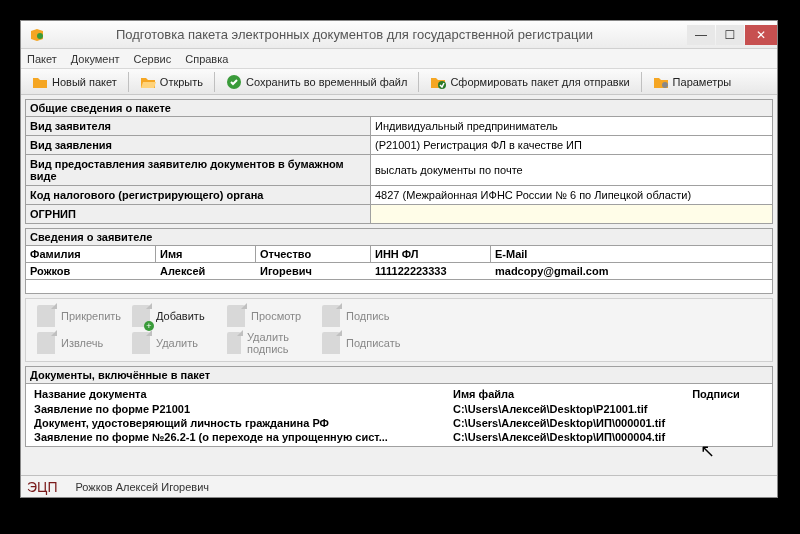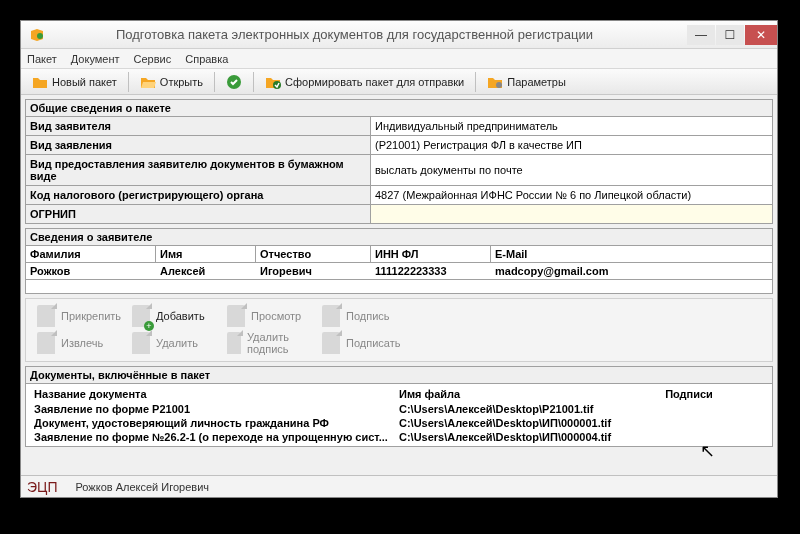--- a/index.html
+++ b/index.html
@@ -176,21 +176,21 @@
     text-align: center;
   }
   .doc-list {
     flex: 1;
     background: #fff;
     border: 1px solid #a0a0a0;
     overflow: auto;
     padding: 2px 0;
   }
   .doc-cols { display: flex; font-weight: bold; padding: 2px 8px; }
-  .dc-name { width: 365px; }
+  .dc-name { width: 419px; }
   .dc-file { width: 215px; }
   .dc-sign { flex: 1; text-align: center; }
   .doc-row { display: flex; padding: 1px 8px; font-weight: bold; }
   .statusbar {
     height: 22px;
     background: #f3f3f3;
     border-top: 1px solid #c0c0c0;
     display: flex;
     align-items: center;
     padding: 0 6px;
@@ -252,20 +252,21 @@
       <span>Открыть</span>
     </div>
     <div class="tb-divider"></div>
     <div class="tb-btn">
       <span class="tb-icon">
           <svg width="16" height="16">
             <circle cx="8" cy="8" r="7" fill="#3a9b3a"></circle>
             <path d="M5 8l2 2 4-4" stroke="#fff" stroke-width="2" fill="none"></path>
           </svg>
         </span>
+      <span>Сохранить во временный файл</span>
     </div>
     <div class="tb-divider"></div>
     <div class="tb-btn">
       <span class="tb-icon">
           <svg width="16" height="16">
             <path d="M1 4h5l2 2h7v8H1z" fill="#f5a623"></path>
             <circle cx="12" cy="11" r="4" fill="#2a7a2a"></circle>
             <path d="M10 11l2 2 2-4" stroke="#fff" stroke-width="1.5" fill="none"></path>
           </svg>
         </span>

